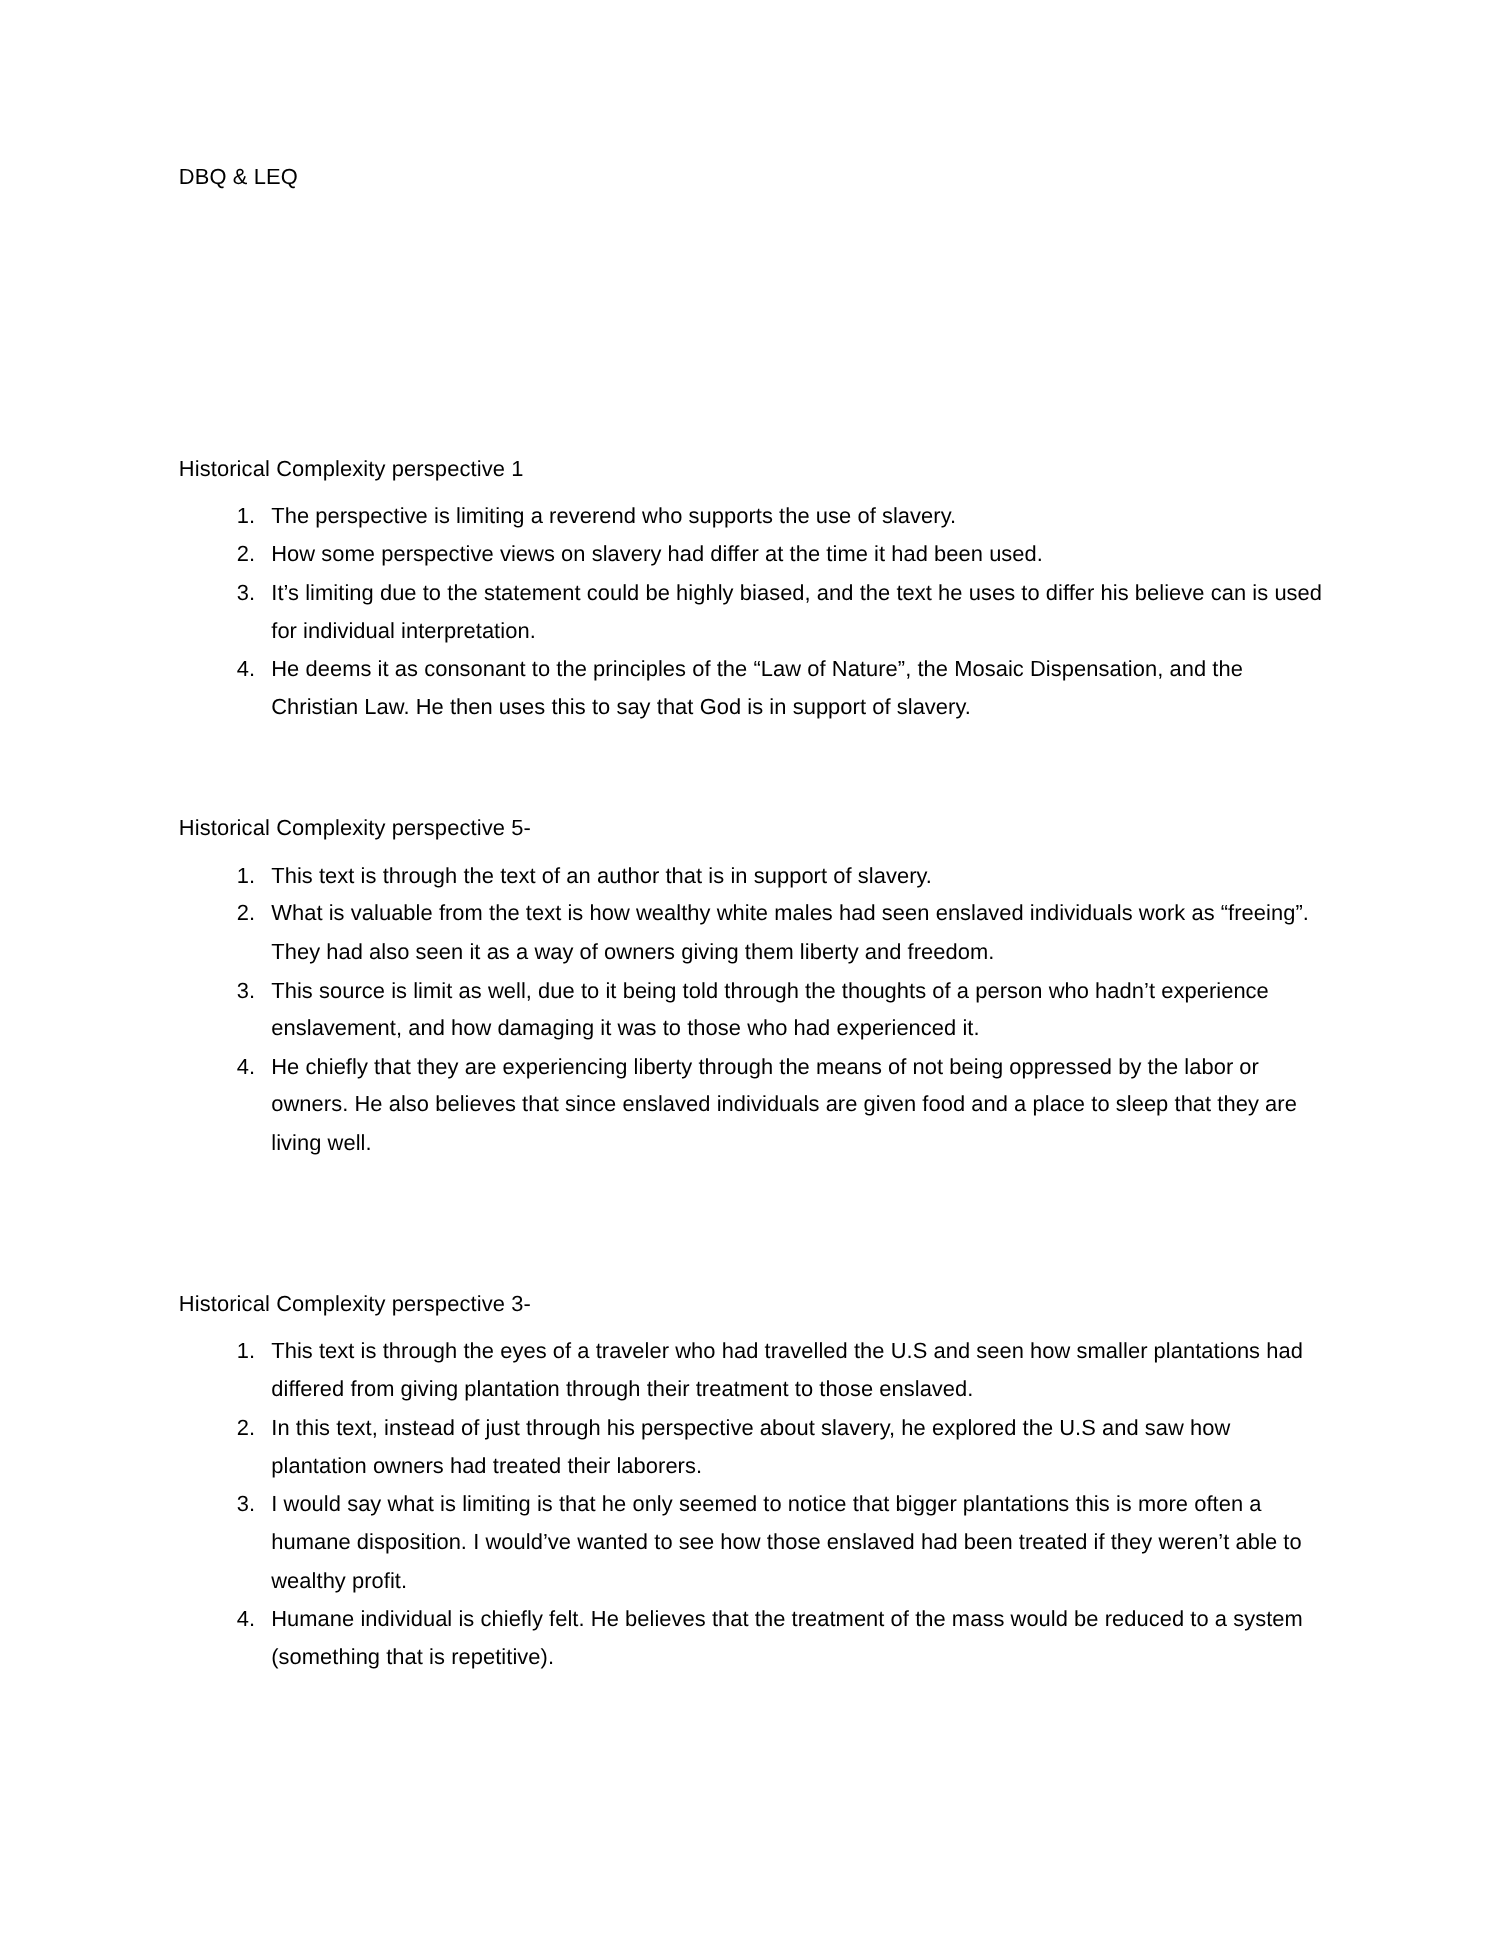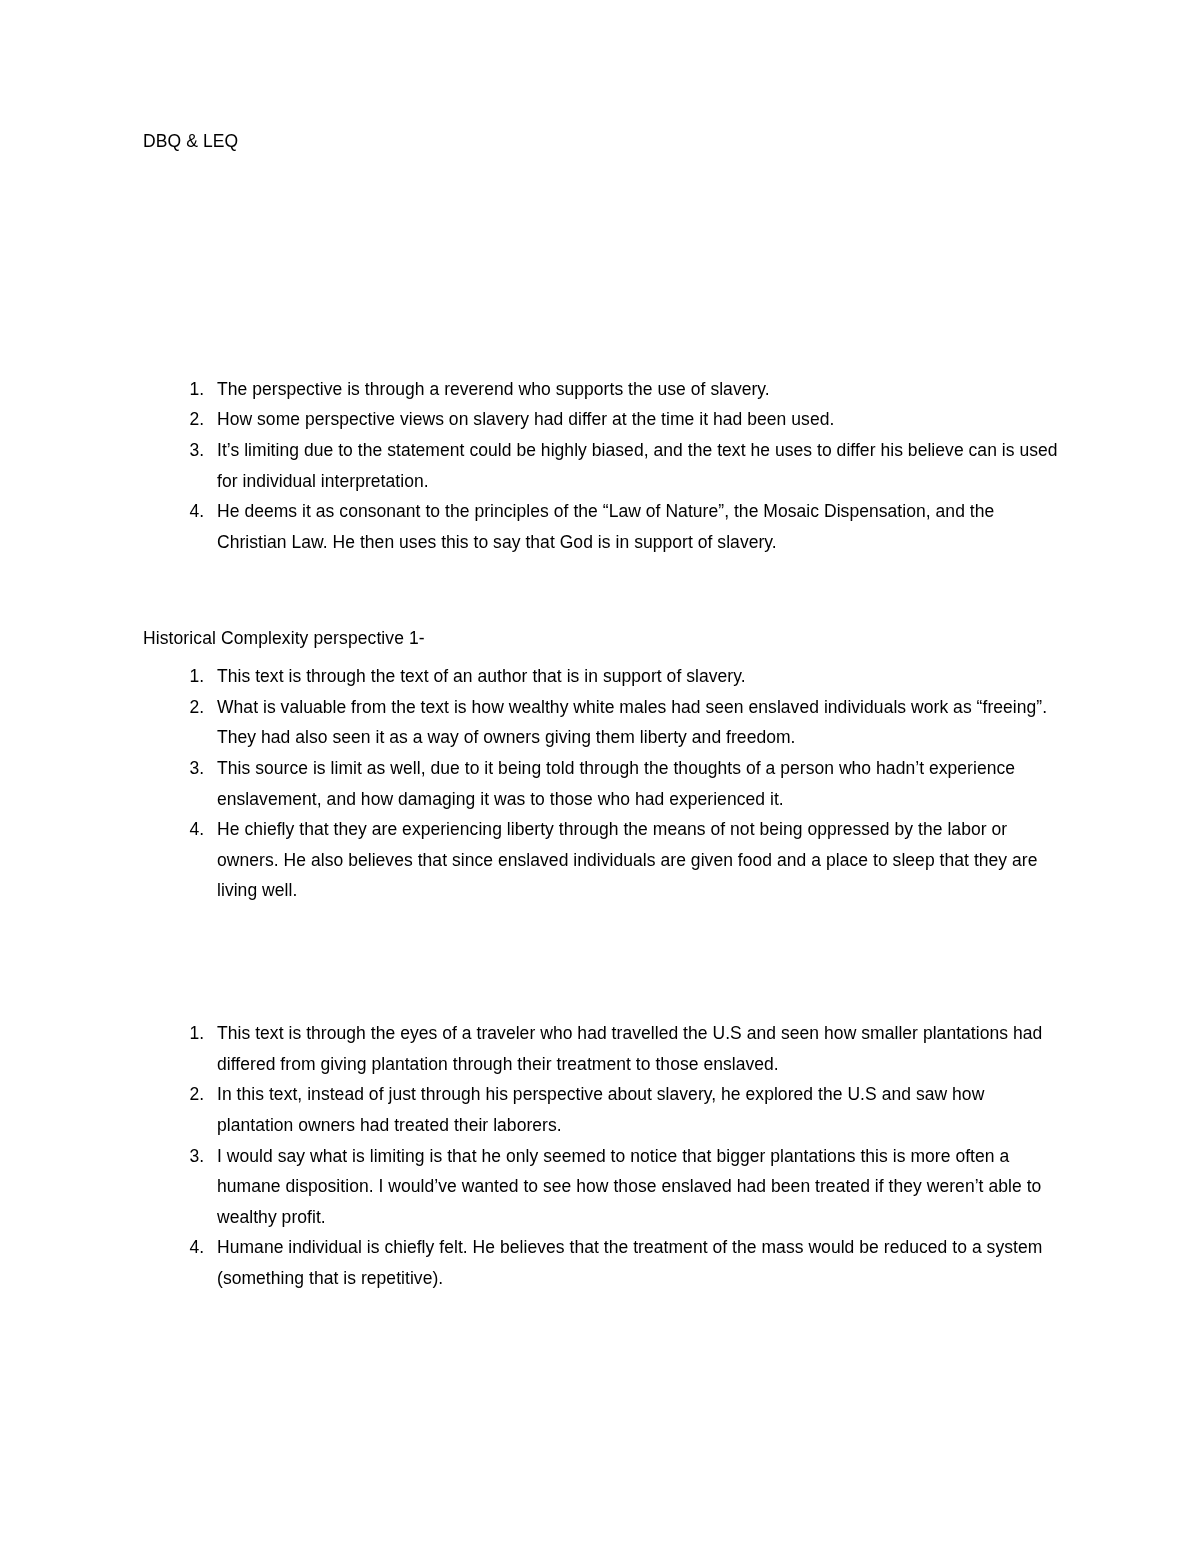--- a/index.html
+++ b/index.html
@@ -56,43 +56,45 @@
 <div class="page">
   <div class="doc-body">
 
     <div class="block">
       <p class="heading">DBQ &amp; LEQ</p>
     </div>
 
     <div class="gap-xl"></div>
 
     <div class="block">
+      <p class="heading">Historical Complexity perspective 1</p>
       <ol class="numlist">
-        <li>The perspective is through a reverend who supports the use of slavery.</li>
+        <li>The perspective is limiting a reverend who supports the use of slavery.</li>
         <li>How some perspective views on slavery had differ at the time it had been used.</li>
         <li>It’s limiting due to the statement could be highly biased, and the text he uses to differ his believe can is used for individual interpretation.</li>
         <li>He deems it as consonant to the principles of the “Law of Nature”, the Mosaic Dispensation, and the Christian Law. He then uses this to say that God is in support of slavery.</li>
       </ol>
     </div>
 
     <div class="gap-lg"></div>
 
     <div class="block">
-      <p class="heading">Historical Complexity perspective 1-</p>
+      <p class="heading">Historical Complexity perspective 5-</p>
       <ol class="numlist">
         <li>This text is through the text of an author that is in support of slavery.</li>
         <li>What is valuable from the text is how wealthy white males had seen enslaved individuals work as “freeing”. They had also seen it as a way of owners giving them liberty and freedom.</li>
         <li>This source is limit as well, due to it being told through the thoughts of a person who hadn’t experience enslavement, and how damaging it was to those who had experienced it.</li>
         <li>He chiefly that they are experiencing liberty through the means of not being oppressed by the labor or owners. He also believes that since enslaved individuals are given food and a place to sleep that they are living well.</li>
       </ol>
     </div>
 
     <div class="gap-xxl"></div>
 
     <div class="block">
+      <p class="heading">Historical Complexity perspective 3-</p>
       <ol class="numlist">
         <li>This text is through the eyes of a traveler who had travelled the U.S and seen how smaller plantations had differed from giving plantation through their treatment to those enslaved.</li>
         <li>In this text, instead of just through his perspective about slavery, he explored the U.S and saw how plantation owners had treated their laborers.</li>
         <li>I would say what is limiting is that he only seemed to notice that bigger plantations this is more often a humane disposition. I would’ve wanted to see how those enslaved had been treated if they weren’t able to wealthy profit.</li>
         <li>Humane individual is chiefly felt. He believes that the treatment of the mass would be reduced to a system (something that is repetitive).</li>
       </ol>
     </div>
 
   </div>
 </div>

